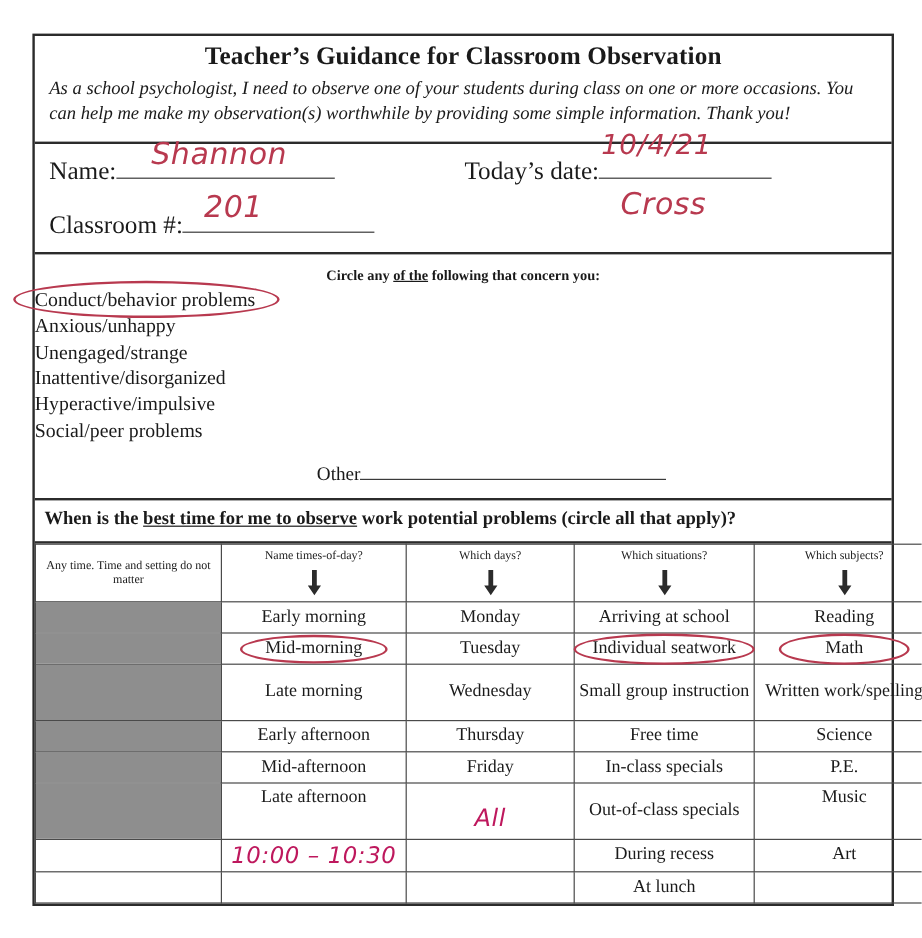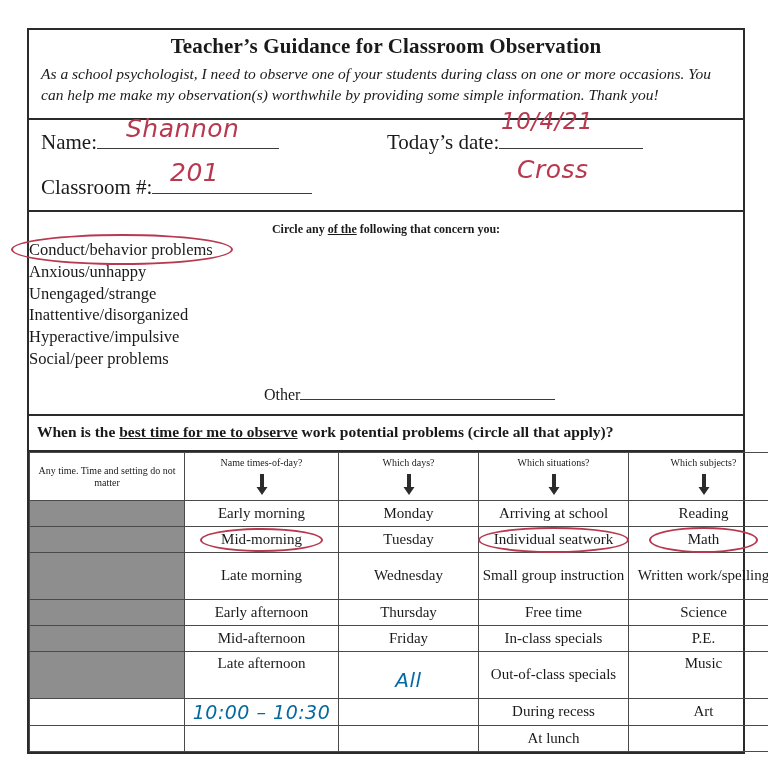--- a/index.html
+++ b/index.html
@@ -170,21 +170,21 @@
     display: block;
     margin: 5px auto 2px auto;
     width: 12px;
   }
   .shaded { background: #8e8e8e; }
   .cell-h1 { height: 21px; }
   .cell-h2 { height: 42px; }
   .cell-text { display: block; line-height: 1.22; }
 
   .ink-cell {
-    color: #0369a1;
+    color: #be185d;
     font-family: "DejaVu Sans", sans-serif;
     font-style: italic;
     font-weight: 500;
     font-size: 20px;
     letter-spacing: 0.5px;
   }
 </style>
 </head>
 <body>
 

